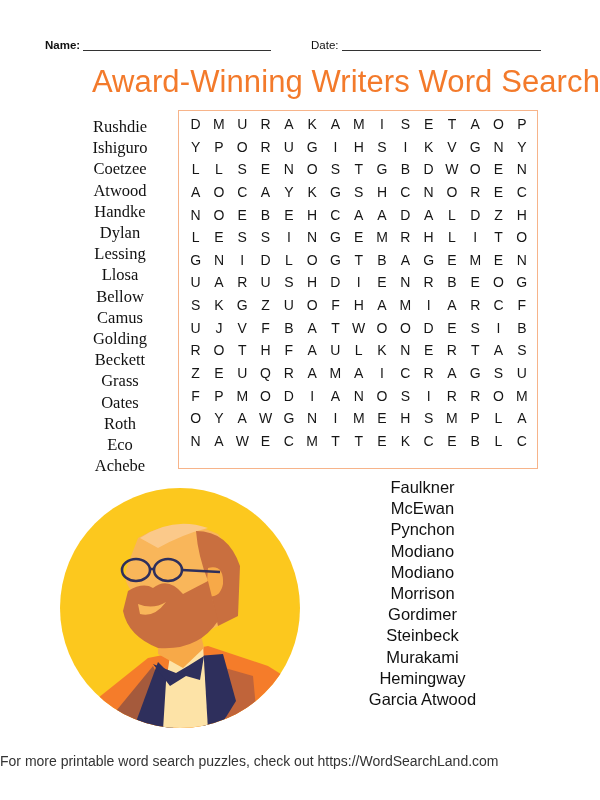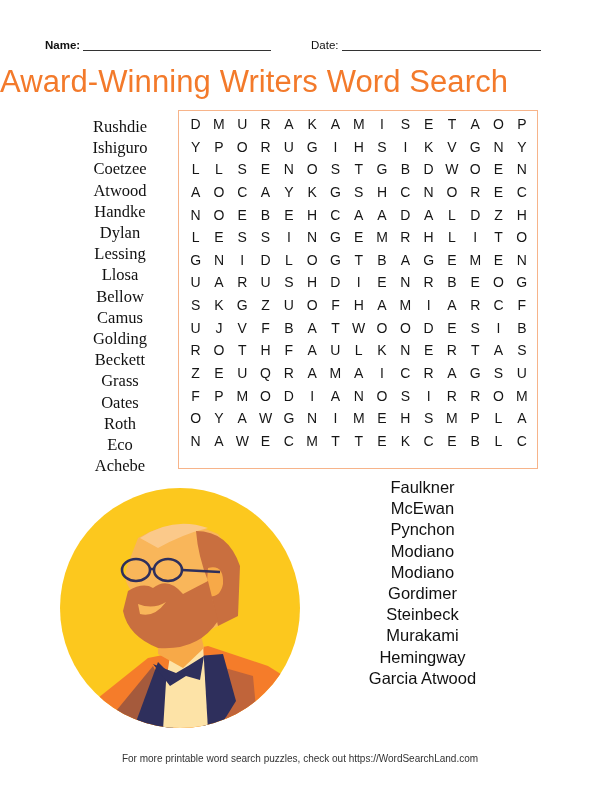--- a/index.html
+++ b/index.html
@@ -7,38 +7,38 @@
          font-family: "Liberation Sans", "DejaVu Sans", sans-serif; color: #111; }
 
   .field { position: absolute; top: 39px; display: flex; align-items: flex-end;
            font-size: 11.5px; color: #111; }
   .field .line { display: inline-block; border-bottom: 1px solid #333; height: 10px; margin-left: 3px; }
   #name-field { left: 45px; font-weight: bold; }
   #name-field .line { width: 188px; }
   #date-field { left: 311px; }
   #date-field .line { width: 199px; }
 
-  .title { position: absolute; top: 64px; left: 0; width: 600px; text-align: left;
+  .title { position: absolute; top: 64px; left: 0; width: 600px; text-align: right;
            font-size: 31px; color: #f37a2b; letter-spacing: 0.1px; }
 
   .grid-box { position: absolute; left: 178px; top: 110px; width: 360px; height: 359px;
               border: 1.5px solid #f7b48a; box-sizing: border-box; }
   .grid { position: absolute; left: 5px; top: 2px;
           display: grid; grid-template-columns: repeat(15, 23.3px);
           grid-auto-rows: 22.65px; }
   .cell { font-size: 14px; text-align: center; line-height: 22.65px; color: #161616; }
 
   .words-left { position: absolute; left: 70px; top: 116px; width: 100px; text-align: center; font-family: Liberation Serif, serif; }
   .words-right { position: absolute; left: 350px; top: 477px; width: 145px; text-align: center; }
   .word { font-size: 16.5px; line-height: 21.2px; color: #111; white-space: nowrap; }
 
   .illustration { position: absolute; left: 58px; top: 486px; width: 244px; height: 244px; }
 
-  .footer { position: absolute; top: 753px; left: 0; width: 600px; text-align: center;
-            font-size: 10px; color: #333; }
+  .footer { position: absolute; top: 753px; left: 0; width: 600px; 
+            font-size: 14px; color: #333; }
 </style>
 </head>
 <body>
 
 <div class="field" id="name-field">
   <span>Name:</span>
   <span class="line"></span>
 </div>
 <div class="field" id="date-field">
   <span>Date:</span>
@@ -340,20 +340,21 @@
     </g>
   </svg>
 </div>
 
 <div class="words-right" id="words-right">
     <div class="word">Faulkner</div>
     <div class="word">McEwan</div>
     <div class="word">Pynchon</div>
     <div class="word">Modiano</div>
     <div class="word">Modiano</div>
+    <div class="word">Morrison</div>
     <div class="word">Gordimer</div>
     <div class="word">Steinbeck</div>
     <div class="word">Murakami</div>
     <div class="word">Hemingway</div>
     <div class="word">Garcia Atwood</div>
   </div>
 
 <div class="footer">For more printable word search puzzles, check out https://WordSearchLand.com</div>
 
 </body></html>

